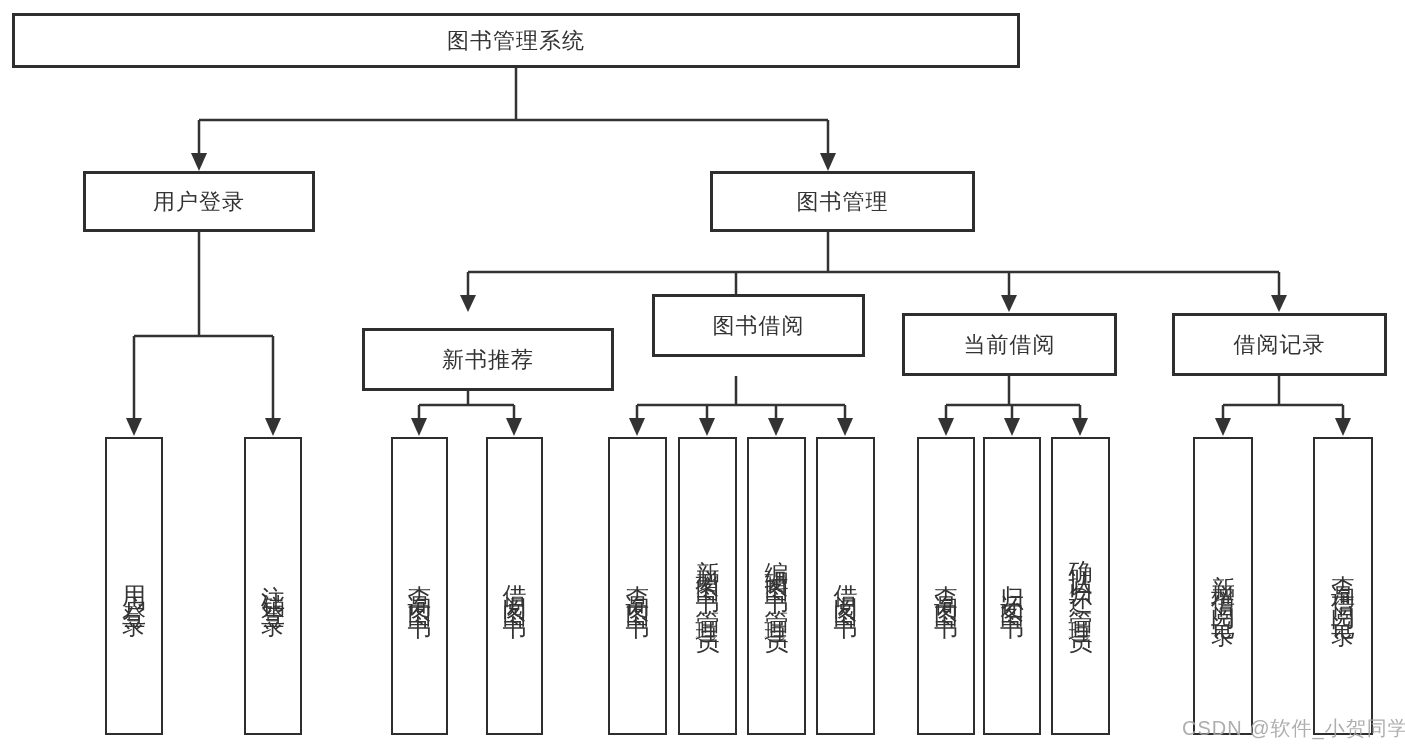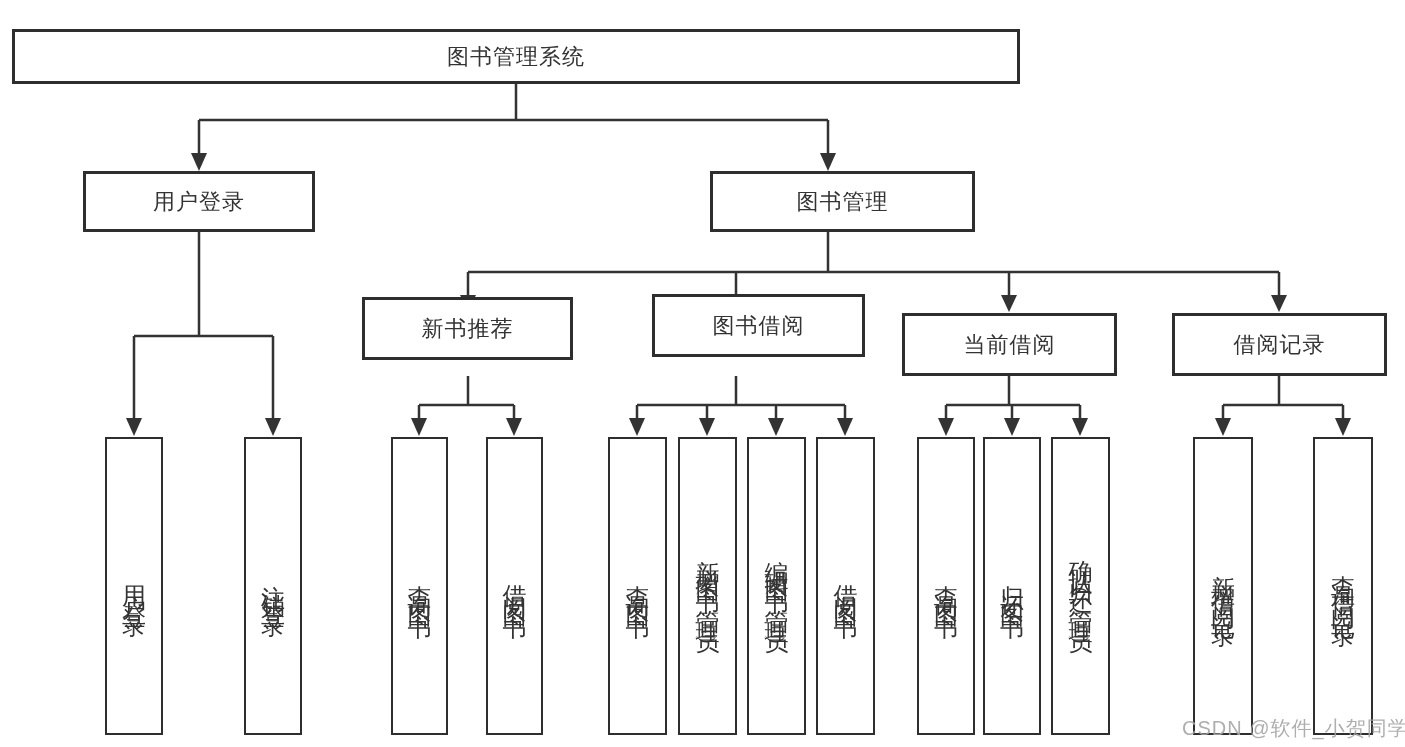--- a/index.html
+++ b/index.html
@@ -99,26 +99,26 @@
       <polygon points="768,418 784,418 776,436"></polygon>
       <polygon points="837,418 853,418 845,436"></polygon>
       <polygon points="938,418 954,418 946,436"></polygon>
       <polygon points="1004,418 1020,418 1012,436"></polygon>
       <polygon points="1072,418 1088,418 1080,436"></polygon>
       <polygon points="1215,418 1231,418 1223,436"></polygon>
       <polygon points="1335,418 1351,418 1343,436"></polygon>
     </g>
   </svg>
 
-  <div class="node" style="left:12px; top:13px; width:1008px; height:55px;margin-top:16px;">图书管理系统</div>
+  <div class="node" style="left:12px; top:13px; width:1008px; height:55px;">图书管理系统</div>
 
   <div class="node" style="left:83px; top:171px; width:232px; height:61px;">用户登录</div>
   <div class="node" style="left:710px; top:171px; width:265px; height:61px;">图书管理</div>
 
-  <div class="node" style="left:362px; top:297px; width:211px; height:63px;">新书推荐</div>
+  <div class="node" style="left:362px; top:328px; width:252px; height:63px;">新书推荐</div>
   <div class="node" style="left:630px; top:294px; width:213px; height:63px;margin-left:22px;">图书借阅</div>
   <div class="node" style="left:902px; top:313px; width:215px; height:63px;">当前借阅</div>
   <div class="node" style="left:1172px; top:313px; width:215px; height:63px;">借阅记录</div>
 
   <div class="vbox" style="left:105px; width:58px;">用户登录</div>
   <div class="vbox" style="left:244px; width:58px;">注销登录</div>
 
   <div class="vbox" style="left:391px; width:57px;">查询图书</div>
   <div class="vbox" style="left:486px; width:57px;">借阅图书</div>
 

